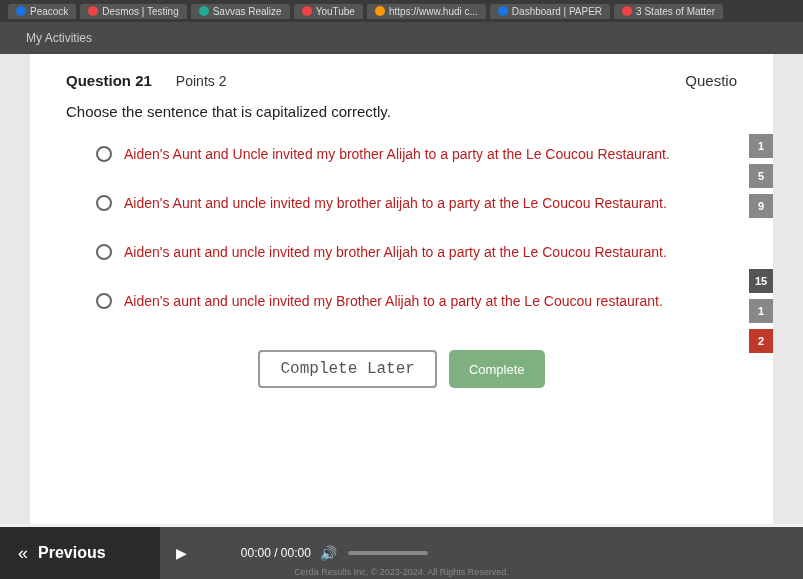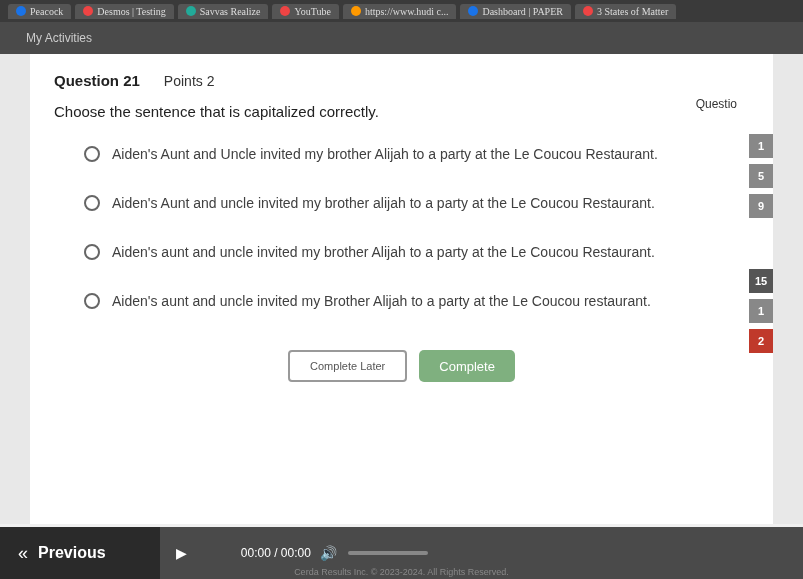--- a/index.html
+++ b/index.html
@@ -34,21 +34,20 @@
     .browser-tab {
       background: #555;
       color: #ddd;
       padding: 2px 8px;
       border-radius: 3px 3px 0 0;
       font-size: 10px;
       white-space: nowrap;
       display: flex;
       align-items: center;
       gap: 4px;
-      font-family: Liberation Serif, serif;
     }
     .browser-tab .tab-icon {
       width: 10px;
       height: 10px;
       border-radius: 50%;
       display: inline-block;
     }
 
     
     .nav-bar {
@@ -78,21 +77,21 @@
     }
     .nav-tell-me .search-icon-nav {
       color: #555;
       font-size: 13px;
     }
 
     
     .main-area {
       background: white;
       margin: 0 30px;
-      padding: 18px 24px;
+      padding: 18px 36px;
       position: relative;
       min-height: 470px;
     }
 
     .question-header {
       display: flex;
       align-items: baseline;
       gap: 24px;
       margin-bottom: 14px;
     }
@@ -117,21 +116,21 @@
     .options-list {
       list-style: none;
       padding: 0 30px;
     }
     .option-item {
       display: flex;
       align-items: flex-start;
       gap: 12px;
       margin-bottom: 28px;
       font-size: 14px;
-      color: #404040;
+      color: #b91c1c;
     }
     .option-radio {
       width: 16px;
       height: 16px;
       border: 2px solid #666;
       border-radius: 50%;
       margin-top: 2px;
       flex-shrink: 0;
       cursor: pointer;
       background: white;
@@ -171,23 +170,24 @@
       justify-content: center;
       gap: 12px;
       margin-top: 20px;
       padding-top: 10px;
     }
     .btn-complete-later {
       background: white;
       border: 2px solid #999;
       color: #555;
       padding: 8px 20px;
-      font-size: 11px;
+      font-size: 16px;
       border-radius: 4px;
       cursor: pointer;
+      font-family: Liberation Mono, monospace;
     }
     .btn-complete {
       background: #7fb07f;
       border: none;
       color: white;
       padding: 8px 20px;
       font-size: 13px;
       border-radius: 5px;
       cursor: pointer;
     }
@@ -306,21 +306,21 @@
   </div>
 </div>
 
 <div class="outer-wrapper">
   <div class="main-area">
 
     <div class="question-header">
       <span class="question-number">Question 21</span>
       <span class="question-points">Points 2</span>
 
-      <span style="position:absolute;right:36px;top:18px;font-size:12px;color:#333;margin-top:25px;">Questio</span>
+      <span style="position:absolute;right:36px;top:18px;font-size:15px;color:#333;">Questio</span>
     </div>
 
     <div class="question-text">Choose the sentence that is capitalized correctly.</div>
 
     <ul class="options-list">
       <li class="option-item">
         <div class="option-radio"></div>
         <span class="option-text">Aiden's Aunt and Uncle invited my brother Alijah to a party at the Le Coucou Restaurant.</span>
       </li>
       <li class="option-item">

